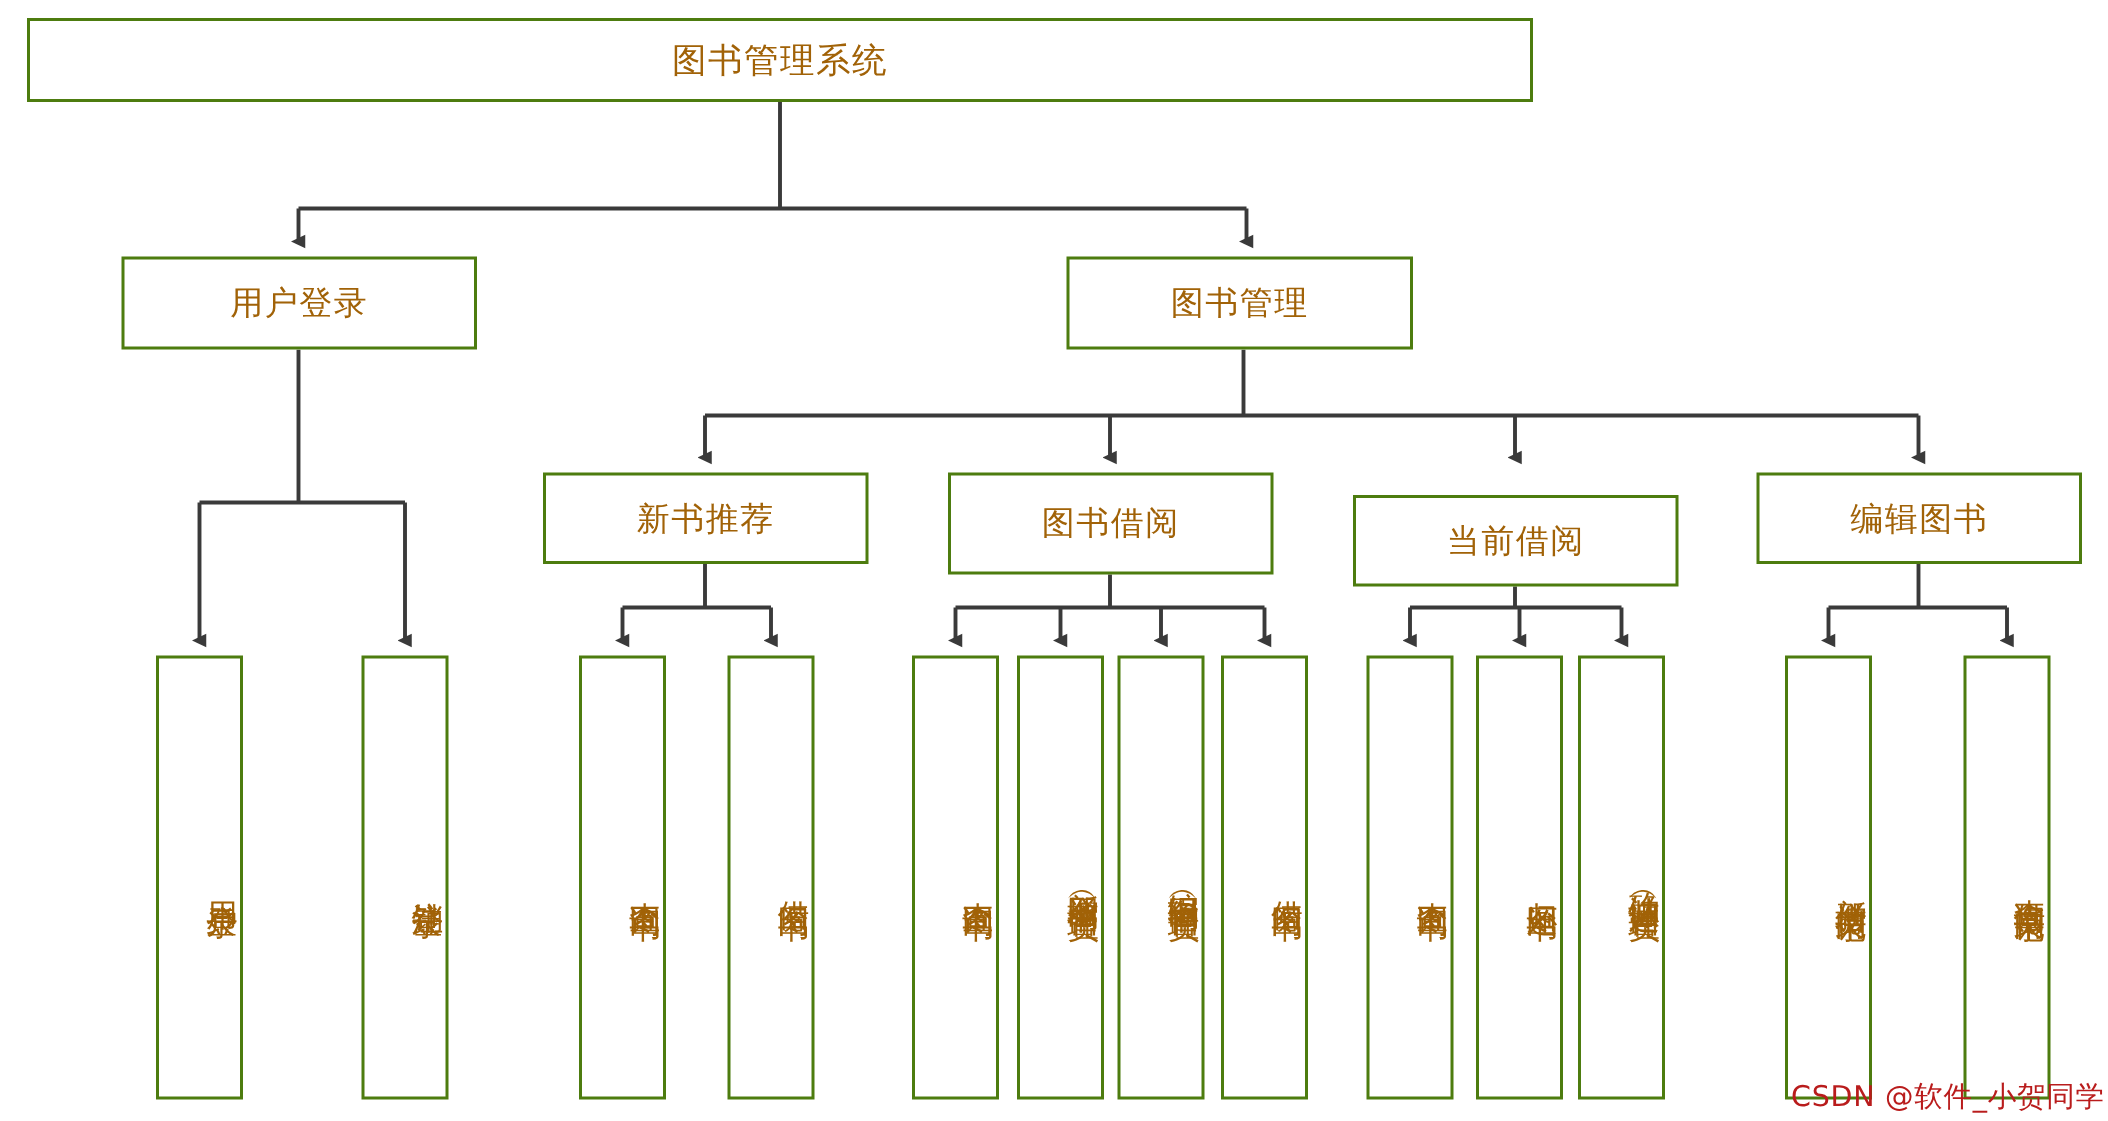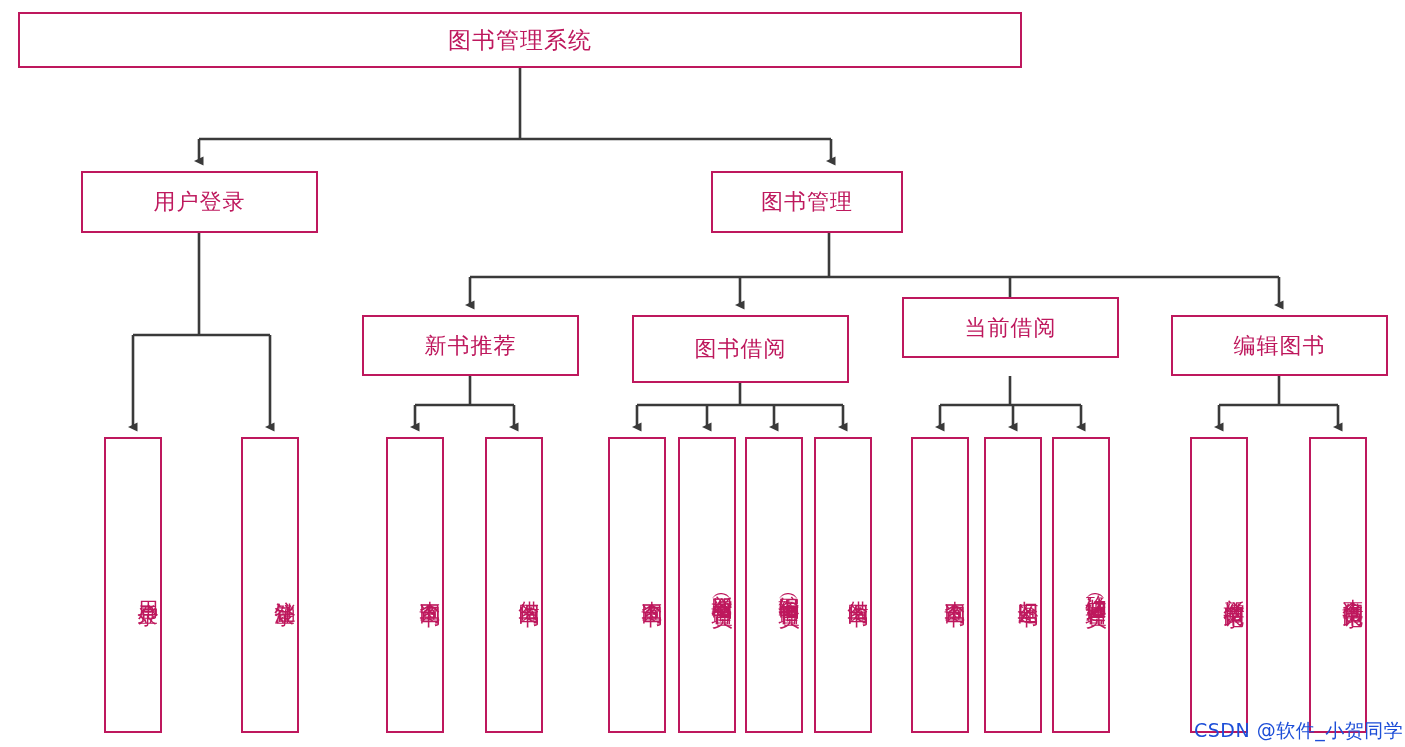--- a/index.html
+++ b/index.html
@@ -13,26 +13,26 @@
   #canvas {
     position: relative;
     width: 1405px;
     height: 747px;
     background: #ffffff;
     overflow: hidden;
   }
   .node {
     position: absolute;
     box-sizing: border-box;
-    border: 2px solid #be185d;
+    border: 2px solid #4d7c0f;
     background: #ffffff;
     display: flex;
     align-items: center;
     justify-content: center;
-    color: #be185d;
+    color: #a16207;
   }
   .node.horiz {
     font-size: 22px;
     letter-spacing: 1px;
   }
   .node.vert {
     writing-mode: vertical-rl;
     text-orientation: upright;
     font-size: 21px;
     line-height: 1.18;
@@ -52,21 +52,21 @@
     position: absolute;
     left: 0;
     top: 0;
     width: 1405px;
     height: 747px;
     pointer-events: none;
   }
   .watermark {
     position: absolute;
     font-size: 19px;
-    color: #1d4ed8;
+    color: #b91c1c;
     white-space: nowrap;
     letter-spacing: 0.5px;
   }
 </style>
 </head>
 <body>
 
 <div id="canvas">
 
   <svg class="edges" viewBox="0 0 1405 747" xmlns="http://www.w3.org/2000/svg">
@@ -116,25 +116,25 @@
       <path d="M1279,376 L1279,405"></path>
       <path d="M1219,405 L1338,405"></path>
       <path d="M1219,405 L1219,427" marker-end="url(#arrow)"></path>
       <path d="M1338,405 L1338,427" marker-end="url(#arrow)"></path>
     </g>
   </svg>
 
   <div class="node horiz root" style="left: 18px; top: 12px; width: 1004px; height: 56px;">图书管理系统</div>
 
   <div class="node horiz" style="left: 81px; top: 171px; width: 237px; height: 62px;">用户登录</div>
-  <div class="node horiz" style="left: 711px; top: 171px; width: 192px; height: 62px;">图书管理</div>
+  <div class="node horiz" style="left: 711px; top: 171px; width: 231px; height: 62px;">图书管理</div>
 
   <div class="node horiz" style="left: 362px; top: 315px; width: 217px; height: 61px;">新书推荐</div>
   <div class="node horiz" style="left: 632px; top: 315px; width: 217px; height: 68px;">图书借阅</div>
-  <div class="node horiz" style="left: 902px; top: 297px; width: 217px; height: 61px; text-align: center;">当前借阅</div>
+  <div class="node horiz" style="left: 902px; top: 330px; width: 217px; height: 61px; text-align: center;">当前借阅</div>
   <div class="node horiz" style="left: 1171px; top: 315px; width: 217px; height: 61px;">编辑图书</div>
 
   <div class="node vert" style="left: 104px; top: 437px; width: 58px; height: 296px;">用户登录</div>
   <div class="node vert" style="left: 241px; top: 437px; width: 58px; height: 296px;">注销登录</div>
   <div class="node vert" style="left: 386px; top: 437px; width: 58px; height: 296px;">查询图书</div>
   <div class="node vert" style="left: 485px; top: 437px; width: 58px; height: 296px;">借阅图书</div>
   <div class="node vert" style="left: 608px; top: 437px; width: 58px; height: 296px;">查询图书</div>
   <div class="node vert tall" style="left: 678px; top: 437px; width: 58px; height: 296px;">新增图书（管理员）</div>
   <div class="node vert tall" style="left: 745px; top: 437px; width: 58px; height: 296px;">编辑图书（管理员）</div>
   <div class="node vert" style="left: 814px; top: 437px; width: 58px; height: 296px;">借阅图书</div>

